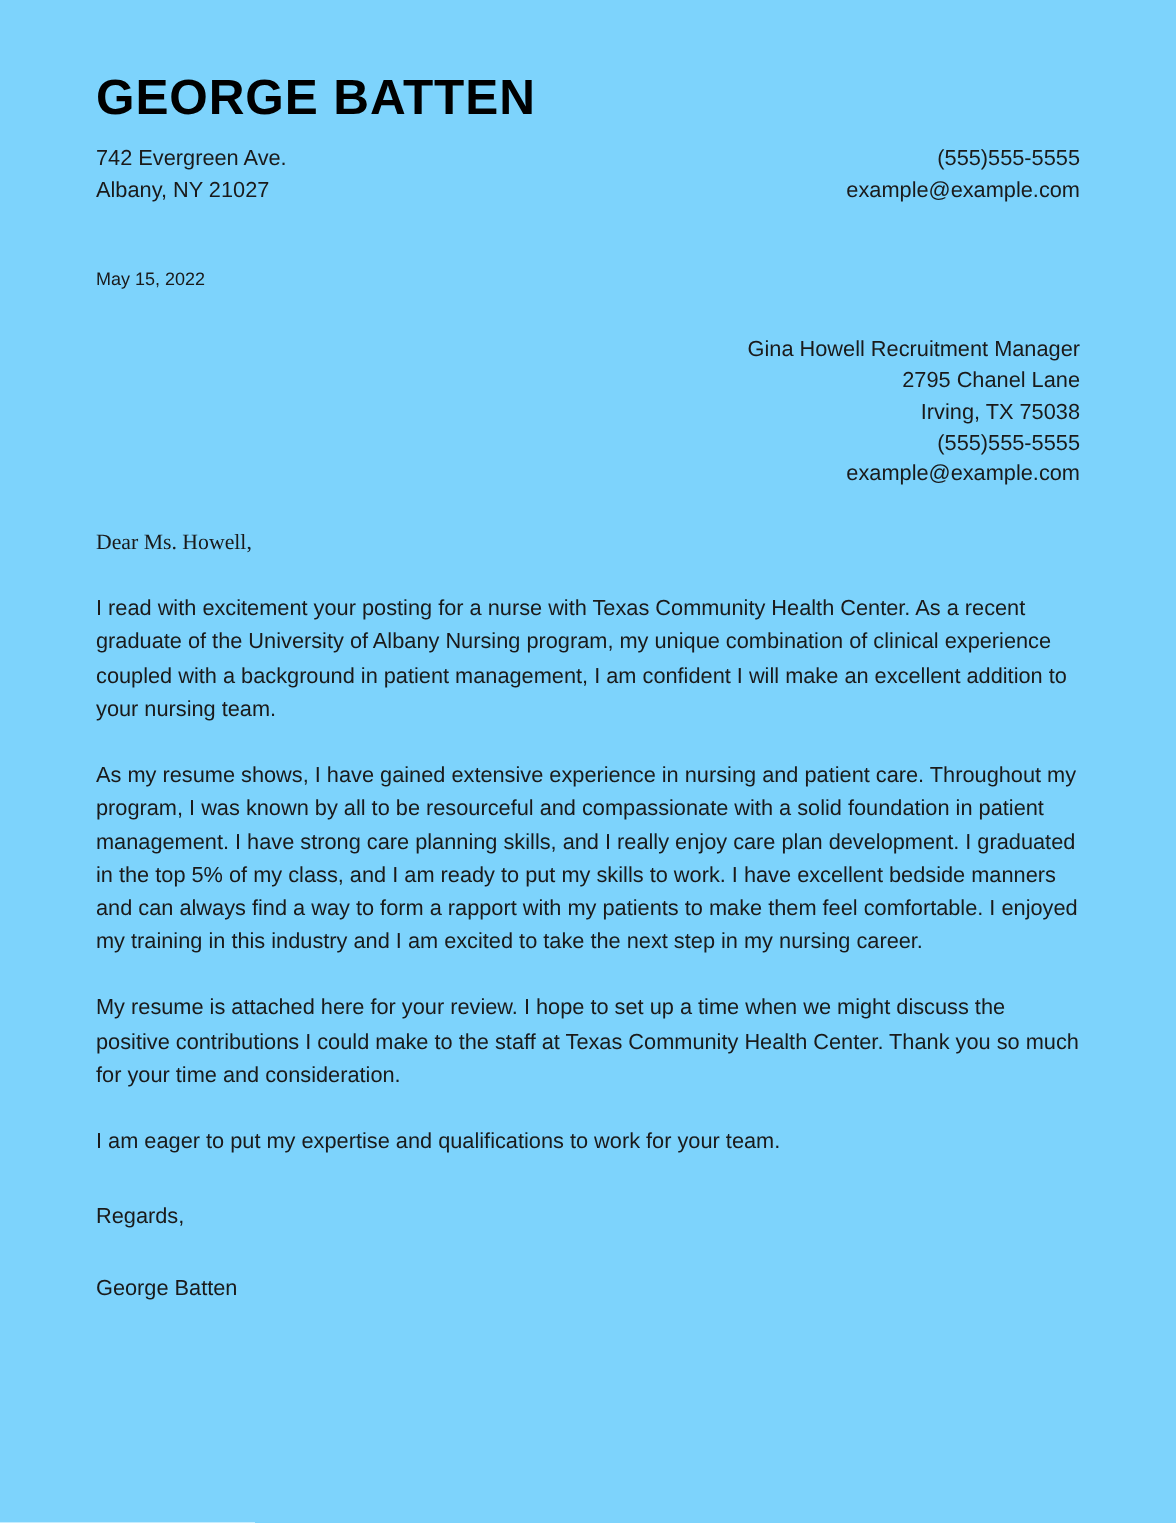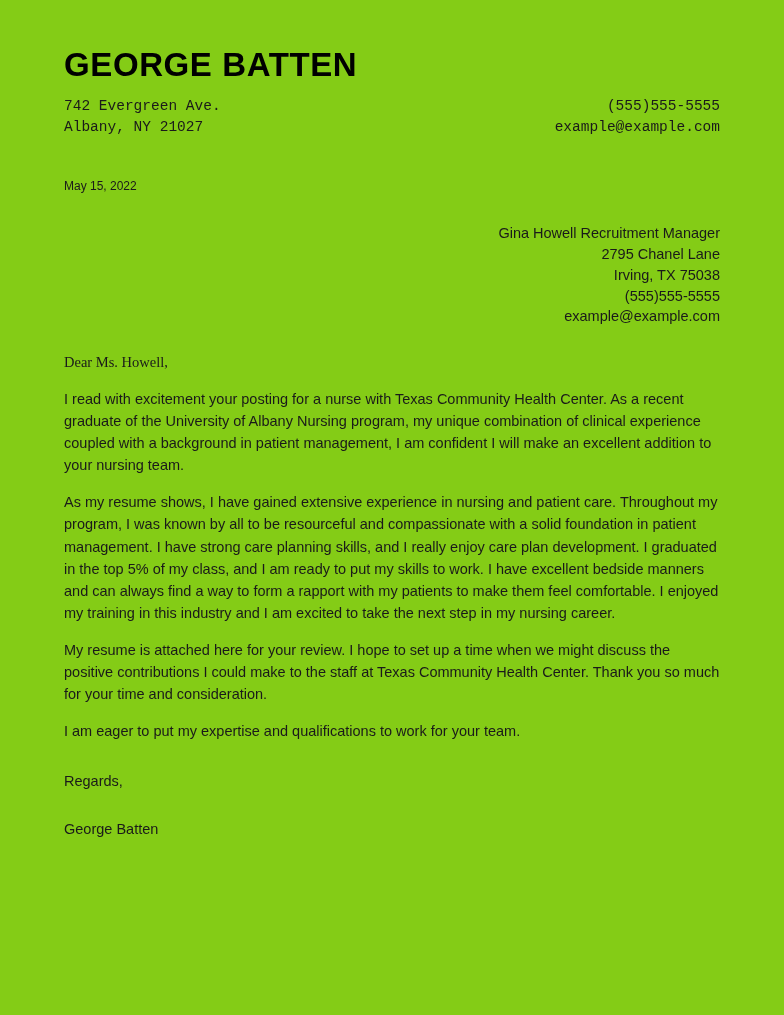--- a/index.html
+++ b/index.html
@@ -11,21 +11,21 @@
     width: 784px;
     height: 1015px;
     font-family: "Liberation Sans", sans-serif;
     color: #1a1a1a;
     -webkit-font-smoothing: antialiased;
   }
   .page {
     position: relative;
     width: 784px;
     height: 1015px;
-    background: #84cc16;
+    background: #7dd3fc;
     box-sizing: border-box;
     padding: 47px 64px 0 64px;
   }
   .letter {
     width: 656px;
   }
 
   
   .name {
     font-size: 33px;
@@ -35,21 +35,20 @@
     margin: 0 0 13px 0;
     color: #000000;
   }
   .contact-row {
     display: flex;
     justify-content: space-between;
     align-items: flex-start;
     font-size: 14.5px;
     line-height: 21px;
     color: #1a1a1a;
-    font-family: Liberation Mono, monospace;
   }
   .sender-address, .sender-contact {
     display: flex;
     flex-direction: column;
   }
   .sender-contact {
     text-align: right;
     align-items: flex-end;
   }
 
@@ -67,20 +66,21 @@
     flex-direction: column;
     align-items: flex-end;
   }
   .salutation {
     margin-top: 25px;
     font-size: 14.5px;
     line-height: 21px;
     font-family: Liberation Serif, serif;
   }
   .paragraph {
+    margin-top: 22px;
     font-size: 14.5px;
     line-height: 22.2px;
     text-align: left;
   }
   .closing {
     margin-top: 29px;
     font-size: 14.5px;
     line-height: 21px;
   }
   .signature {

